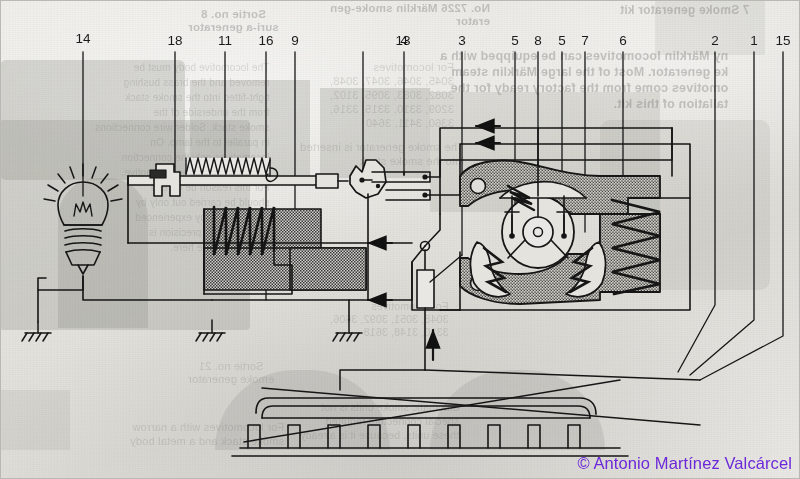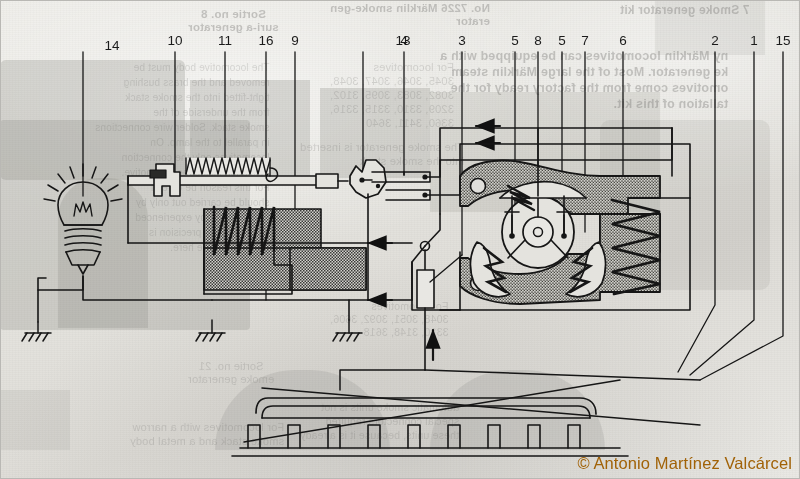--- a/index.html
+++ b/index.html
@@ -34,21 +34,21 @@
     position:absolute;background:rgba(150,149,144,.30);pointer-events:none;
   }
   
   #diagram{position:absolute;left:0;top:0;}
   .lbl{
     position:absolute;color:#1b1b1b;font-size:13.5px;font-weight:500;
     font-family:"Liberation Sans", sans-serif;line-height:1;
     transform:translateX(-50%);
   }
   #copyright{
-    position:absolute;right:8px;bottom:6px;color:#a16207;
+    position:absolute;right:8px;bottom:6px;color:#6d28d9;
     font-size:16.5px;font-family:"Liberation Sans", sans-serif;
     letter-spacing:.1px;white-space:nowrap;
   }
   #border{position:absolute;inset:0;border:1px solid #b9b8b4;pointer-events:none;}
 </style>
 </head>
 <body>
 
 <div id="page">
 
@@ -403,22 +403,22 @@
                  M448,448 L448,425 L460,425 L460,448
                  M488,448 L488,425 L500,425 L500,448
                  M528,448 L528,425 L540,425 L540,448
                  M568,448 L568,425 L580,425 L580,448"></path>
         <line x1="232" y1="456" x2="628" y2="456"></line>
       </g>
 
     </g>
   </svg>
 
-  <div class="lbl" style="left:83px;top:39px;margin-left:29px;">14</div>
-  <div class="lbl" style="left:175px;top:34px;">10</div>
+  <div class="lbl" style="left:83px;top:32px;">14</div>
+  <div class="lbl" style="left:175px;top:34px;">18</div>
   <div class="lbl" style="left:225px;top:34px;text-align:center;">11</div>
   <div class="lbl" style="left:266px;top:34px;">16</div>
   <div class="lbl" style="left:295px;top:34px;">9</div>
   <div class="lbl" style="left:363px;top:34px;margin-left:40px;">13</div>
   <div class="lbl" style="left:404px;top:34px;">4</div>
   <div class="lbl" style="left:462px;top:34px;">3</div>
   <div class="lbl" style="left:515px;top:34px;">5</div>
   <div class="lbl" style="left:538px;top:34px;">8</div>
   <div class="lbl" style="left:562px;top:34px;">5</div>
   <div class="lbl" style="left:585px;top:34px;">7</div>

